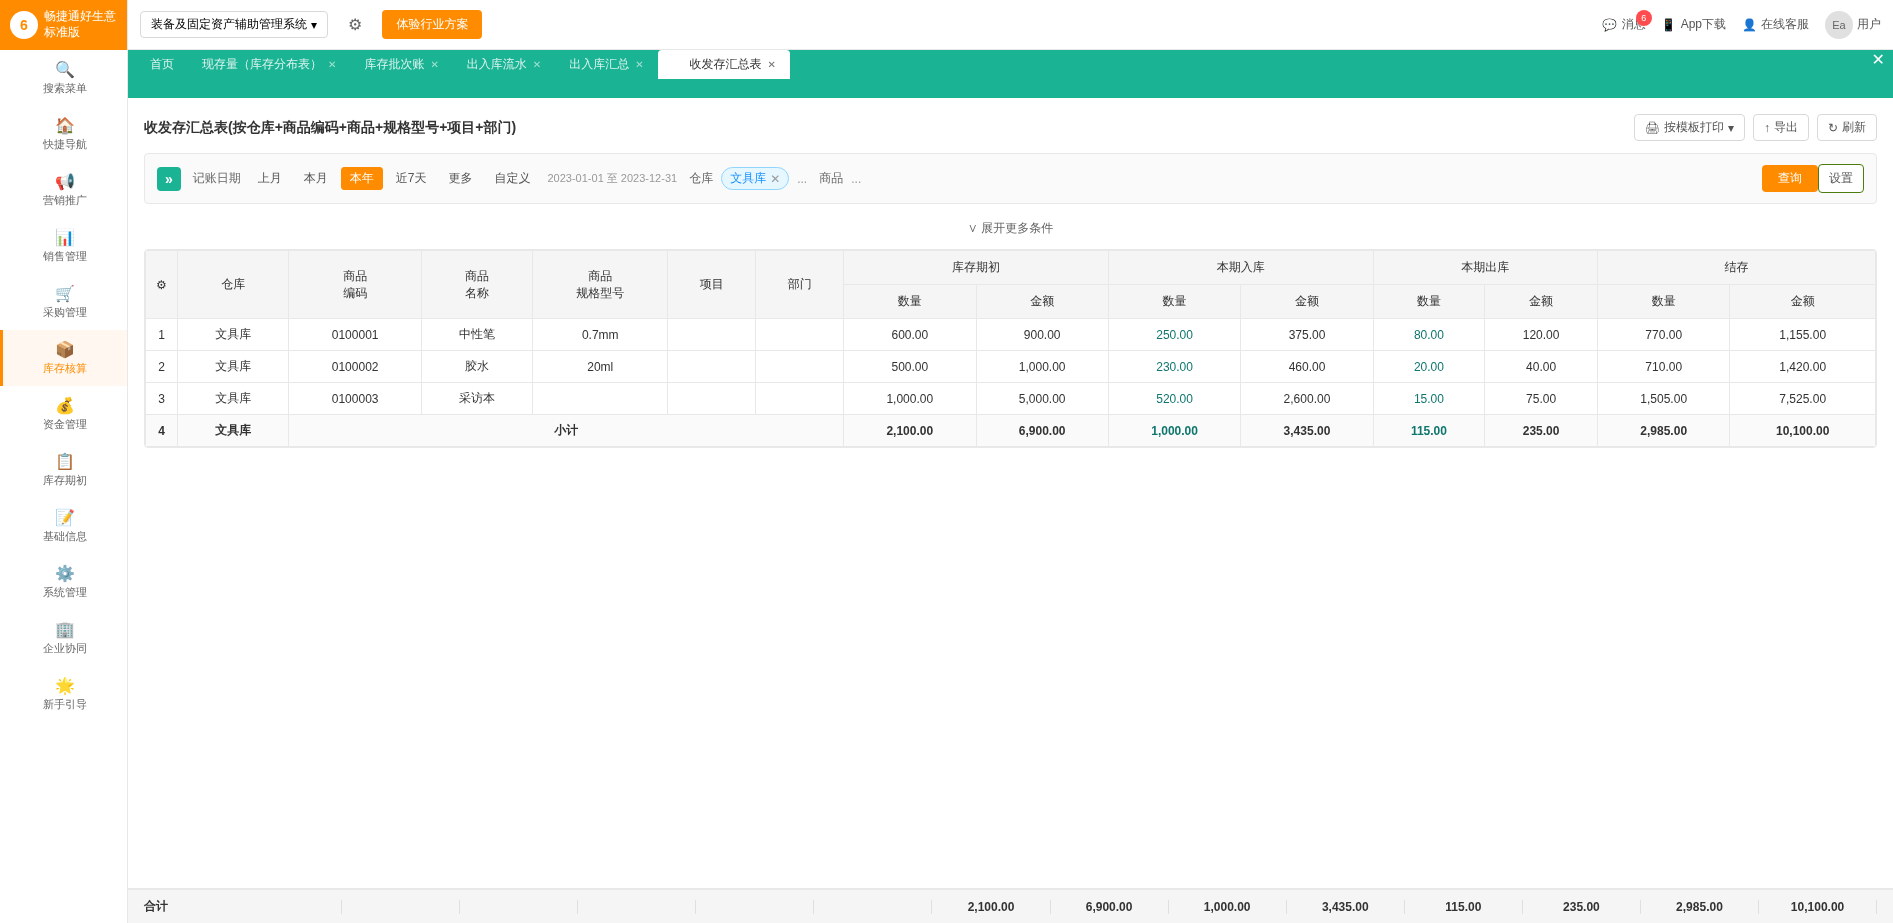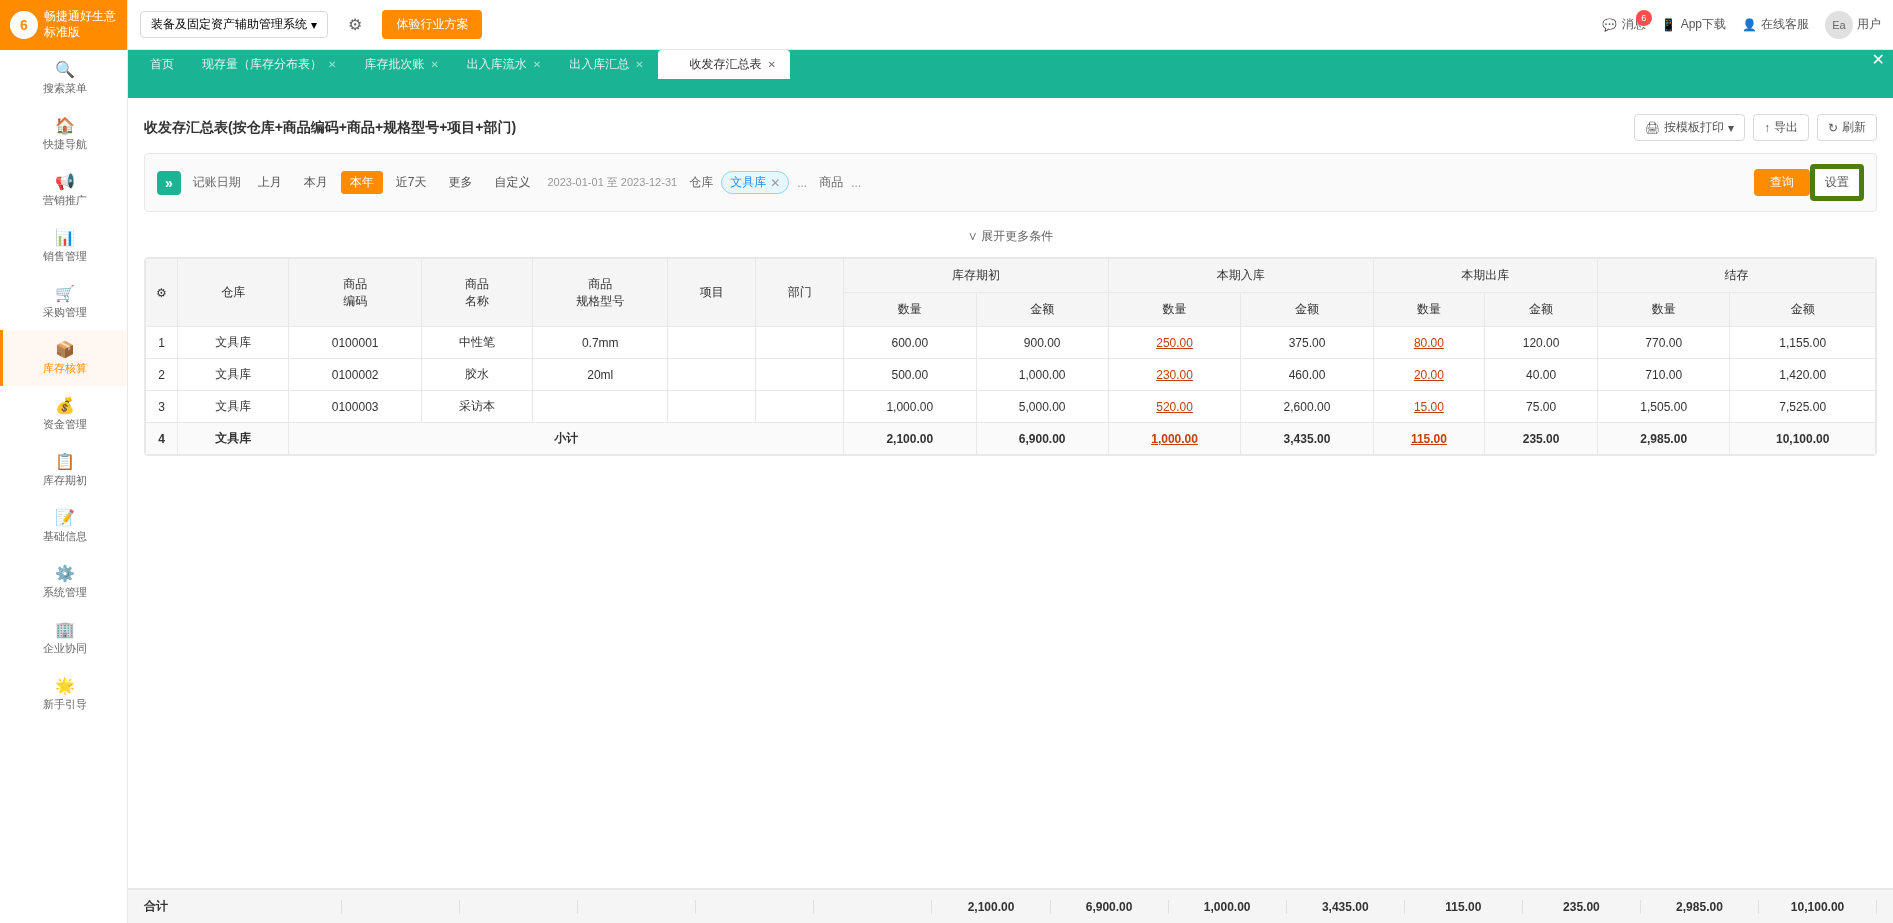--- a/index.html
+++ b/index.html
@@ -52,33 +52,33 @@
     .filter-section { display: flex; align-items: center; gap: 8px; }
     .filter-label { color: #666; font-size: 12px; white-space: nowrap; }
     .filter-date-btns { display: flex; gap: 4px; align-items: center; }
     .filter-date-btn { padding: 2px 8px; border-radius: 3px; cursor: pointer; font-size: 12px; color: #555; border: 1px solid transparent; }
     .filter-date-btn.active { background: #ff8c00; color: #fff; border-color: #ff8c00; }
     .filter-date-range { font-size: 11px; color: #999; }
     .filter-tag { display: flex; align-items: center; gap: 4px; padding: 2px 8px; background: #e6f7ff; border: 1px solid #91d5ff; border-radius: 12px; font-size: 12px; color: #1890ff; }
     .filter-tag-close { cursor: pointer; color: #999; }
     .filter-more { color: #999; cursor: pointer; font-size: 12px; }
     .query-btn { background: #ff8c00; color: #fff; border: none; border-radius: 4px; padding: 5px 16px; cursor: pointer; font-size: 12px; }
-    .settings-btn { background: #fff; color: #555; border: 5px solid #4d7c0f; border-radius: 4px; padding: 5px 10px; cursor: pointer; font-size: 12px; }
+    .settings-btn { background: #fff; color: #555; border: 1px solid #4d7c0f; border-radius: 4px; padding: 5px 10px; cursor: pointer; font-size: 12px; }
 
     
     .filter-expand-row { display: flex; align-items: center; justify-content: center; padding: 4px; margin-bottom: 8px; }
     .expand-btn { display: flex; align-items: center; gap: 4px; color: #666; cursor: pointer; font-size: 12px; }
 
     
     .table-container { border: 1px solid #e8e8e8; border-radius: 4px; overflow: hidden; }
     .data-table { width: 100%; border-collapse: collapse; font-size: 12px; }
     .data-table th { background: #f5f5f5; padding: 8px 10px; text-align: center; border: 1px solid #e8e8e8; color: #333; font-weight: 500; white-space: nowrap; }
     .data-table td { padding: 7px 10px; text-align: center; border: 1px solid #e8e8e8; color: #333; white-space: nowrap; }
     .data-table .subtotal-row td { font-weight: bold; background: #fafafa; }
-    .num-link { color: #c2410c; text-decoration: underline; cursor: pointer; }
+    .num-link { color: #0f766e; cursor: pointer; }
     .settings-col { width: 32px; }
     .th-group { text-align: center; font-weight: 500; }
 
     
     .page-footer { background: #f5f5f5; border-top: 2px solid #e8e8e8; padding: 8px 16px; display: flex; align-items: center; flex-shrink: 0; }
     .footer-label { color: #333; font-weight: bold; margin-right: 20px; min-width: 60px; }
     .footer-cells { display: flex; flex: 1; }
     .footer-cell { flex: 1; text-align: center; font-weight: bold; color: #333; font-size: 12px; padding: 0 10px; border-right: 1px solid #e0e0e0; }
   </style>
 </head>

